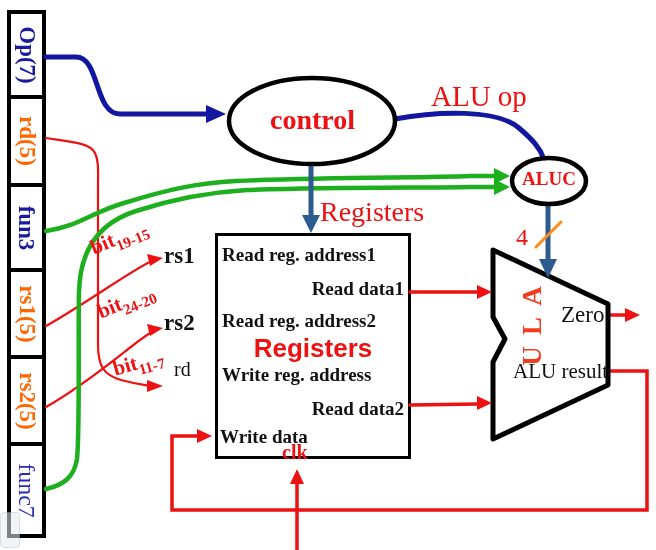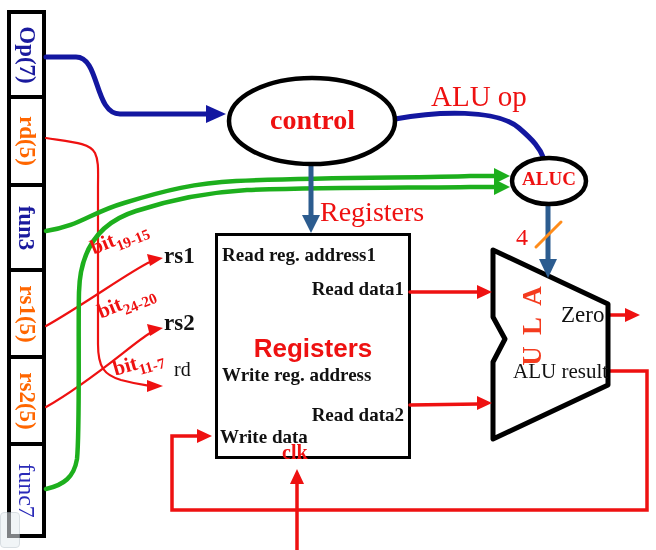--- a/index.html
+++ b/index.html
@@ -87,23 +87,24 @@
     </div>
   <div class="fbox c-blue2" style="top:442px;height:96px;">
       <span>func7</span>
     </div>
 
   <div id="watermark"></div>
 
   <div id="regbox">
     <div class="port" style="top:8px;left:4px;">Read reg. address1</div>
     <div class="port" style="top:42px;right:4px;">Read data1</div>
+    <div class="port" style="top:74px;left:4px;">Read reg. address2</div>
     <div id="reg-title">Registers</div>
     <div class="port" style="top:128px;left:4px;">Write reg. address</div>
-    <div class="port" style="top:168px;right:4px;">Read data2</div>
+    <div class="port" style="top:162px;right:4px;">Read data2</div>
     <div class="port" style="top:190px;left:2px;">Write data</div>
     <div id="clk-label">clk</div>
   </div>
 
   <svg id="wires" width="656" height="550" viewBox="0 0 656 550">
 
     <path class="w redthin" d="M46,138 C72,142 90,143 95,153 C99,161 98,172 98,188 L98,344 C98,367 104,375 121,380 C136,384 145,385 150,386"></path>
     <path class="w redthin" d="M46,326 C85,304 132,270 150,262"></path>
     <path class="w redthin" d="M46,407 C92,381 132,344 150,333"></path>
 

